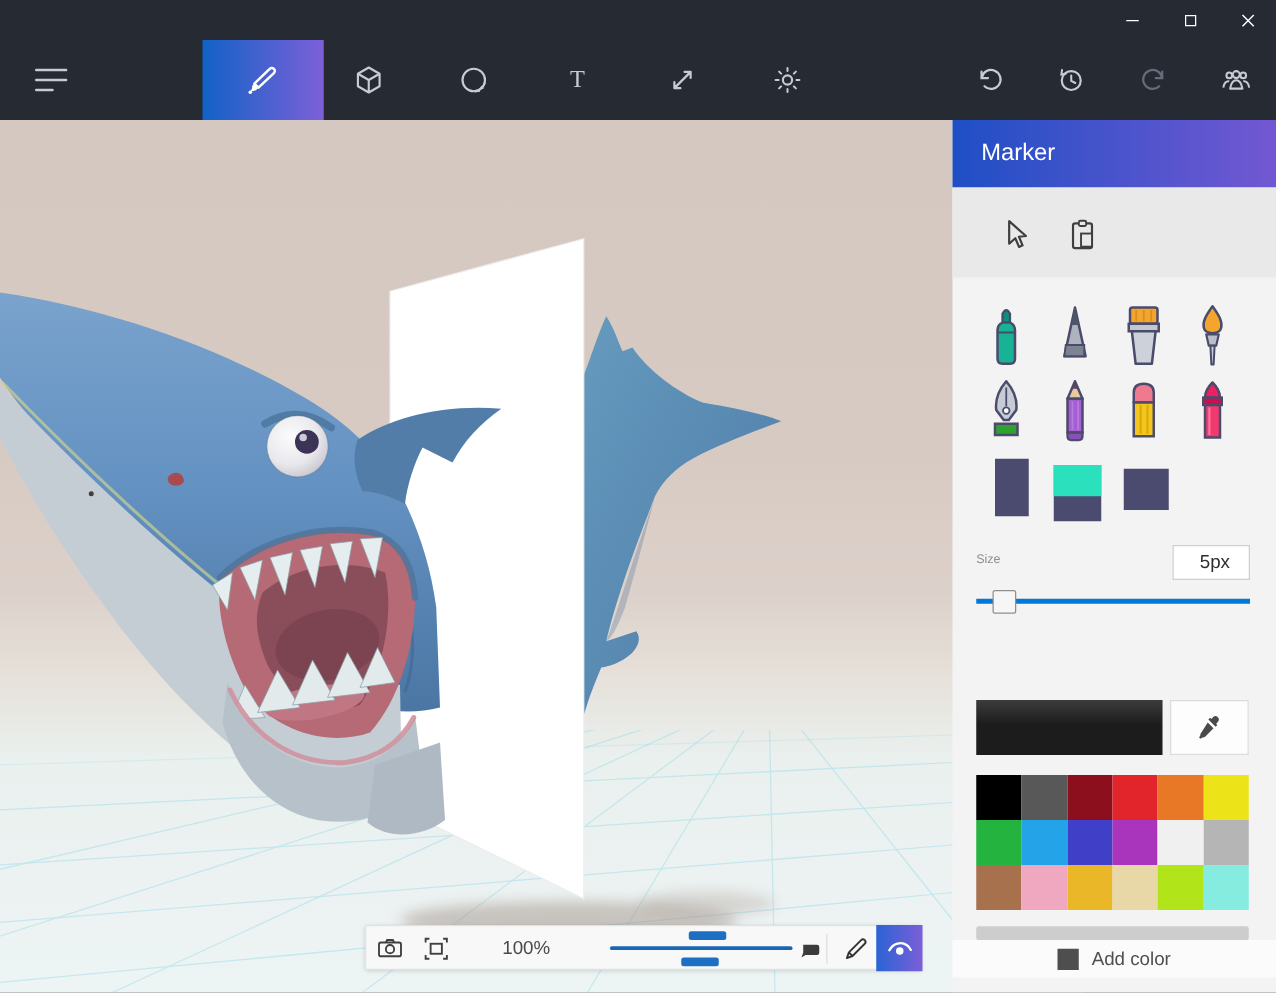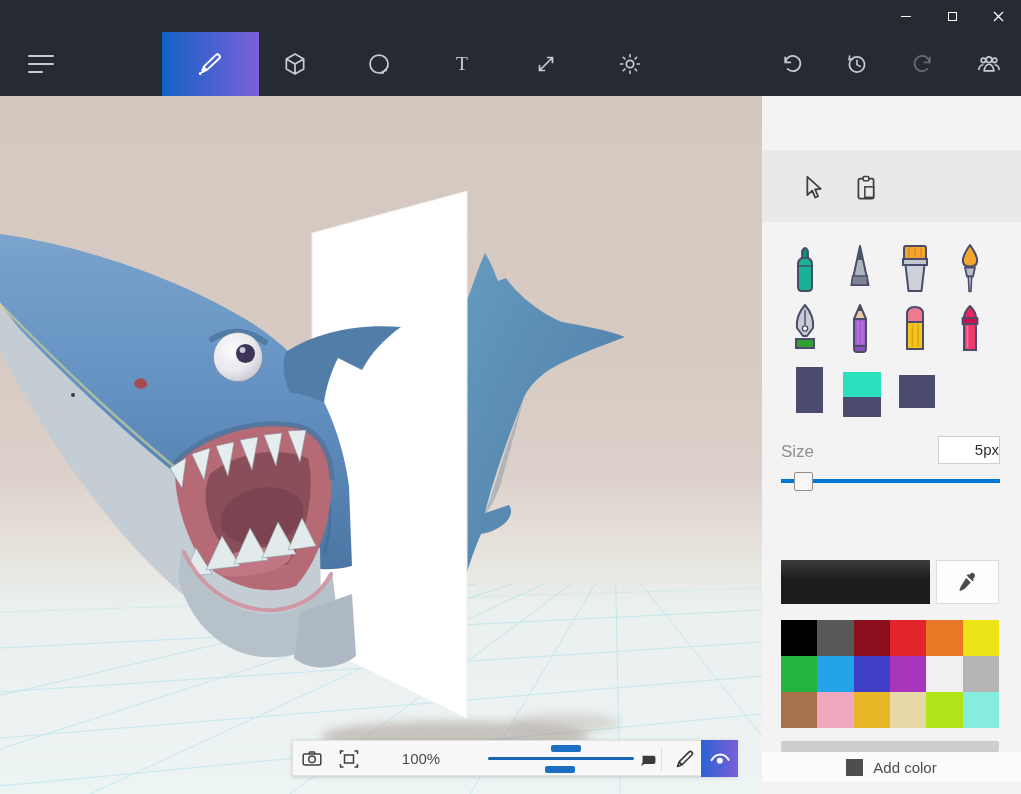--- a/index.html
+++ b/index.html
@@ -38,23 +38,23 @@
       background:linear-gradient(90deg,#2a63d4,#7b5fd8);display:flex;align-items:center;justify-content:center;}
   
   .panel{position:absolute;left:762px;top:96px;width:259px;height:698px;background:#f4f3f3;}
   .panel-header{position:absolute;left:0;top:0;width:259px;height:54px;
       background:linear-gradient(90deg,var(--hdr-a,#1f4fc5),var(--hdr-b,#7258d2));}
   .panel-header span{position:absolute;left:23px;top:0;height:54px;line-height:54px;color:#fff;font-size:19px;}
   .clip-strip{position:absolute;left:0;top:54px;width:259px;height:72px;background:#e9e9ea;}
   .clip-btn{position:absolute;top:18px;width:40px;height:40px;display:flex;align-items:center;justify-content:center;}
   .brush-btn{position:absolute;width:46px;height:58px;display:flex;align-items:center;justify-content:center;}
   .swatch{position:absolute;}
-  .size-label{position:absolute;left:19px;top:346px;font-size:17px;color:#8f8f8f;}
+  .size-label{position:absolute;left:19px;top:346px;font-size:10px;color:#8f8f8f;}
   .size-box{position:absolute;left:176px;top:340px;width:62px;height:28px;background:#fff;border:1px solid #cfcfcf;
-      font-size:15px;color:#2e2e2e;text-align:right;line-height:26px;padding-right:0;}
+      font-size:15px;color:#2e2e2e;text-align:right;line-height:26px;padding-right:15px;}
   .size-track{position:absolute;left:19px;top:383px;width:219px;height:4px;background:var(--slider,#0078d7);}
   .size-thumb{position:absolute;left:32px;top:376px;width:19px;height:19px;background:#f6f6f6;border:1px solid #8f8f8f;border-radius:2px;}
   .matte{position:absolute;left:19px;top:413px;width:219px;height:36px;background:#fdfdfd;border:1px solid #cfcfcf;}
   .matte span{display:block;text-align:center;line-height:34px;font-size:16px;color:#2e2e2e;}
   .matte svg{position:absolute;right:12px;top:11px;}
   .curcolor{position:absolute;left:19px;top:464px;width:149px;height:44px;
       background:linear-gradient(180deg,rgba(255,255,255,.14),rgba(255,255,255,0) 45%),var(--curcol,#1c1c1c);}
   .dropper{position:absolute;left:174px;top:464px;width:63px;height:44px;background:#fdfdfd;border:1px solid #dcdcdc;
       display:flex;align-items:center;justify-content:center;}
   .palette{position:absolute;left:19px;top:524px;width:218px;height:108px;display:grid;
@@ -324,20 +324,23 @@
       <div class="eye-btn">
         <svg width="24" height="24" viewBox="0 0 24 24">
           <path d="M3.5 13.2 C6.5 7.6 13 6 17.6 9.2 c1.3 .9 2.3 2.1 3 3.7" stroke="#fff" stroke-width="1.9" fill="none" stroke-linecap="round"></path>
           <circle cx="11.8" cy="13.8" r="3" fill="#fff"></circle>
         </svg>
       </div>
     </div>
   </div>
 
   <div class="panel">
+    <div class="panel-header">
+      <span>Marker</span>
+    </div>
 
     <div class="clip-strip">
       <div class="clip-btn" style="left:30px">
         <svg width="28" height="28" viewBox="0 0 24 24">
           <path d="M8 2.5 V18 L12.2 14.2 14.8 20.2 17.2 19.1 14.7 13.2 19.5 12.7 Z" stroke="#3f3f3f" stroke-width="1.5" fill="none" stroke-linejoin="round"></path>
         </svg>
       </div>
       <div class="clip-btn" style="left:84px">
         <svg width="28" height="28" viewBox="0 0 24 24">
           <rect x="5.5" y="4" width="13" height="17" rx="1.5" stroke="#3f3f3f" stroke-width="1.5" fill="none"></rect>

